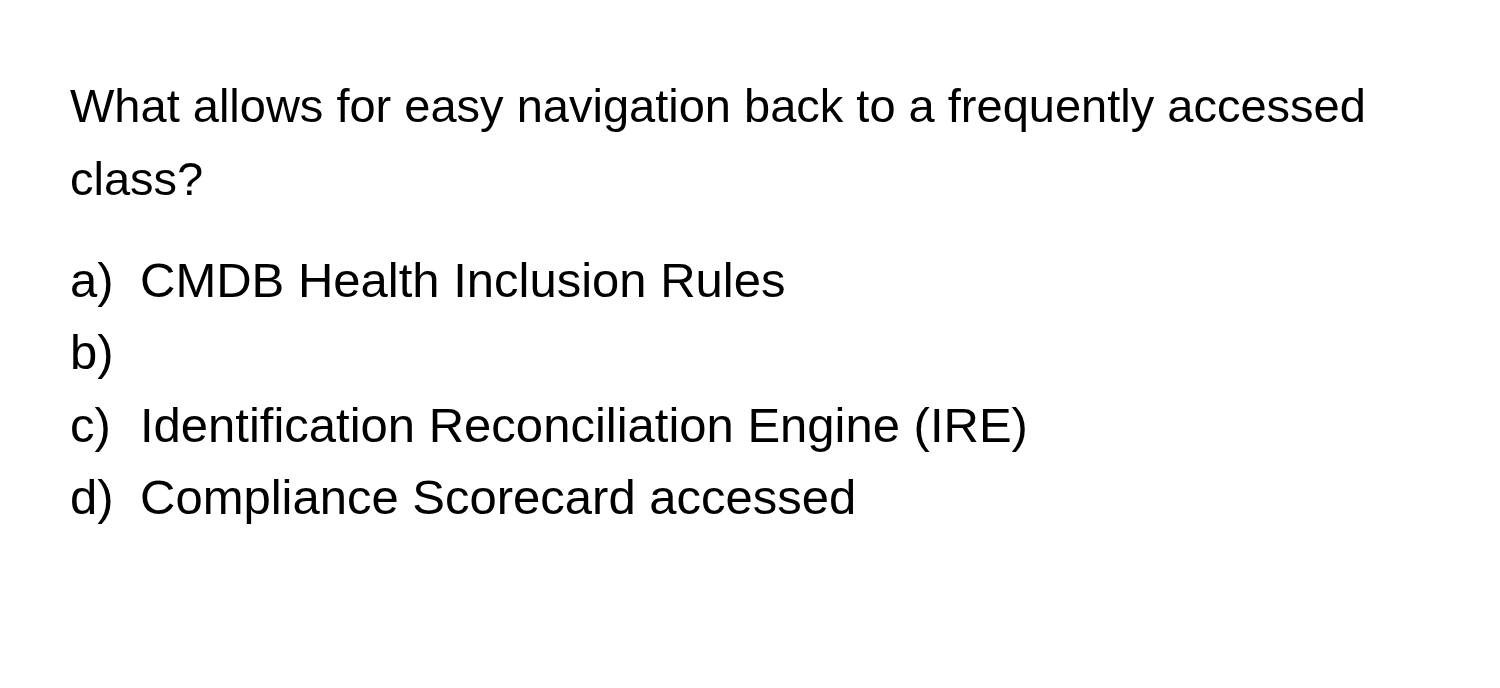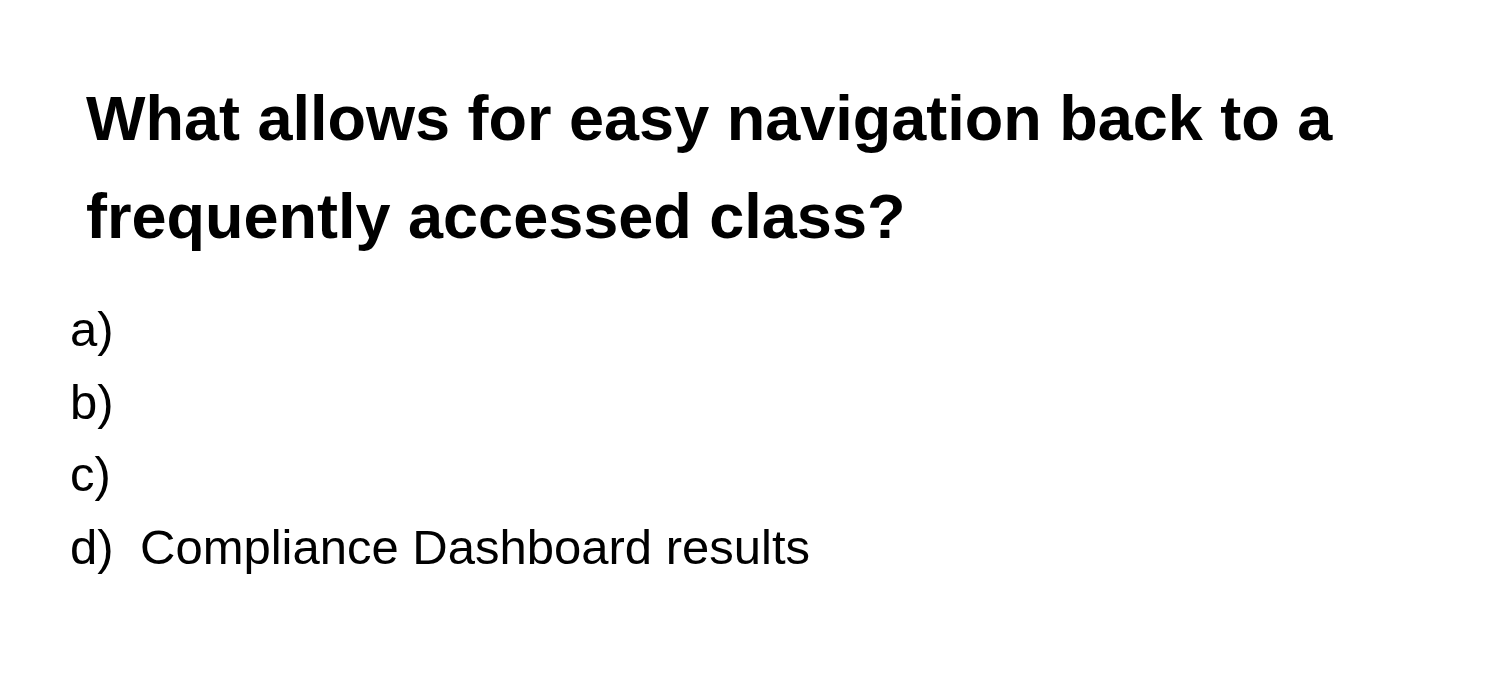--- a/index.html
+++ b/index.html
@@ -9,25 +9,24 @@
     }
     body {
       font-family: -apple-system, BlinkMacSystemFont, "Segoe UI", Helvetica, Arial, sans-serif;
       background: #ffffff;
       padding: 70px 70px;
       width: 1500px;
       height: 688px;
       color: #000000;
     }
     .question {
-      font-size: 63px;
+      font-size: 47px;
       line-height: 1.55;
       margin-bottom: 28px;
-      font-weight: 700;
-      margin-left: 16px;
+      font-weight: 400;
     }
     .options {
       list-style: none;
     }
     .option {
       font-size: 49px;
       line-height: 1.48;
       font-weight: 400;
       display: flex;
     }
@@ -37,24 +36,26 @@
     }
   </style>
 </head>
 <body>
 
 <div class="question">What allows for easy navigation back to a frequently accessed class?</div>
 
 <ul class="options">
   <li class="option">
     <span class="option-label">a)</span>
+    <span>CMDB Health Inclusion Rules</span>
   </li>
   <li class="option">
     <span class="option-label">b)</span>
   </li>
   <li class="option">
     <span class="option-label">c)</span>
+    <span>Identification Reconciliation Engine (IRE)</span>
   </li>
   <li class="option">
     <span class="option-label">d)</span>
-    <span>Compliance Dashboard results</span>
+    <span>Compliance Scorecard accessed</span>
   </li>
 </ul>
 
 </body></html>

